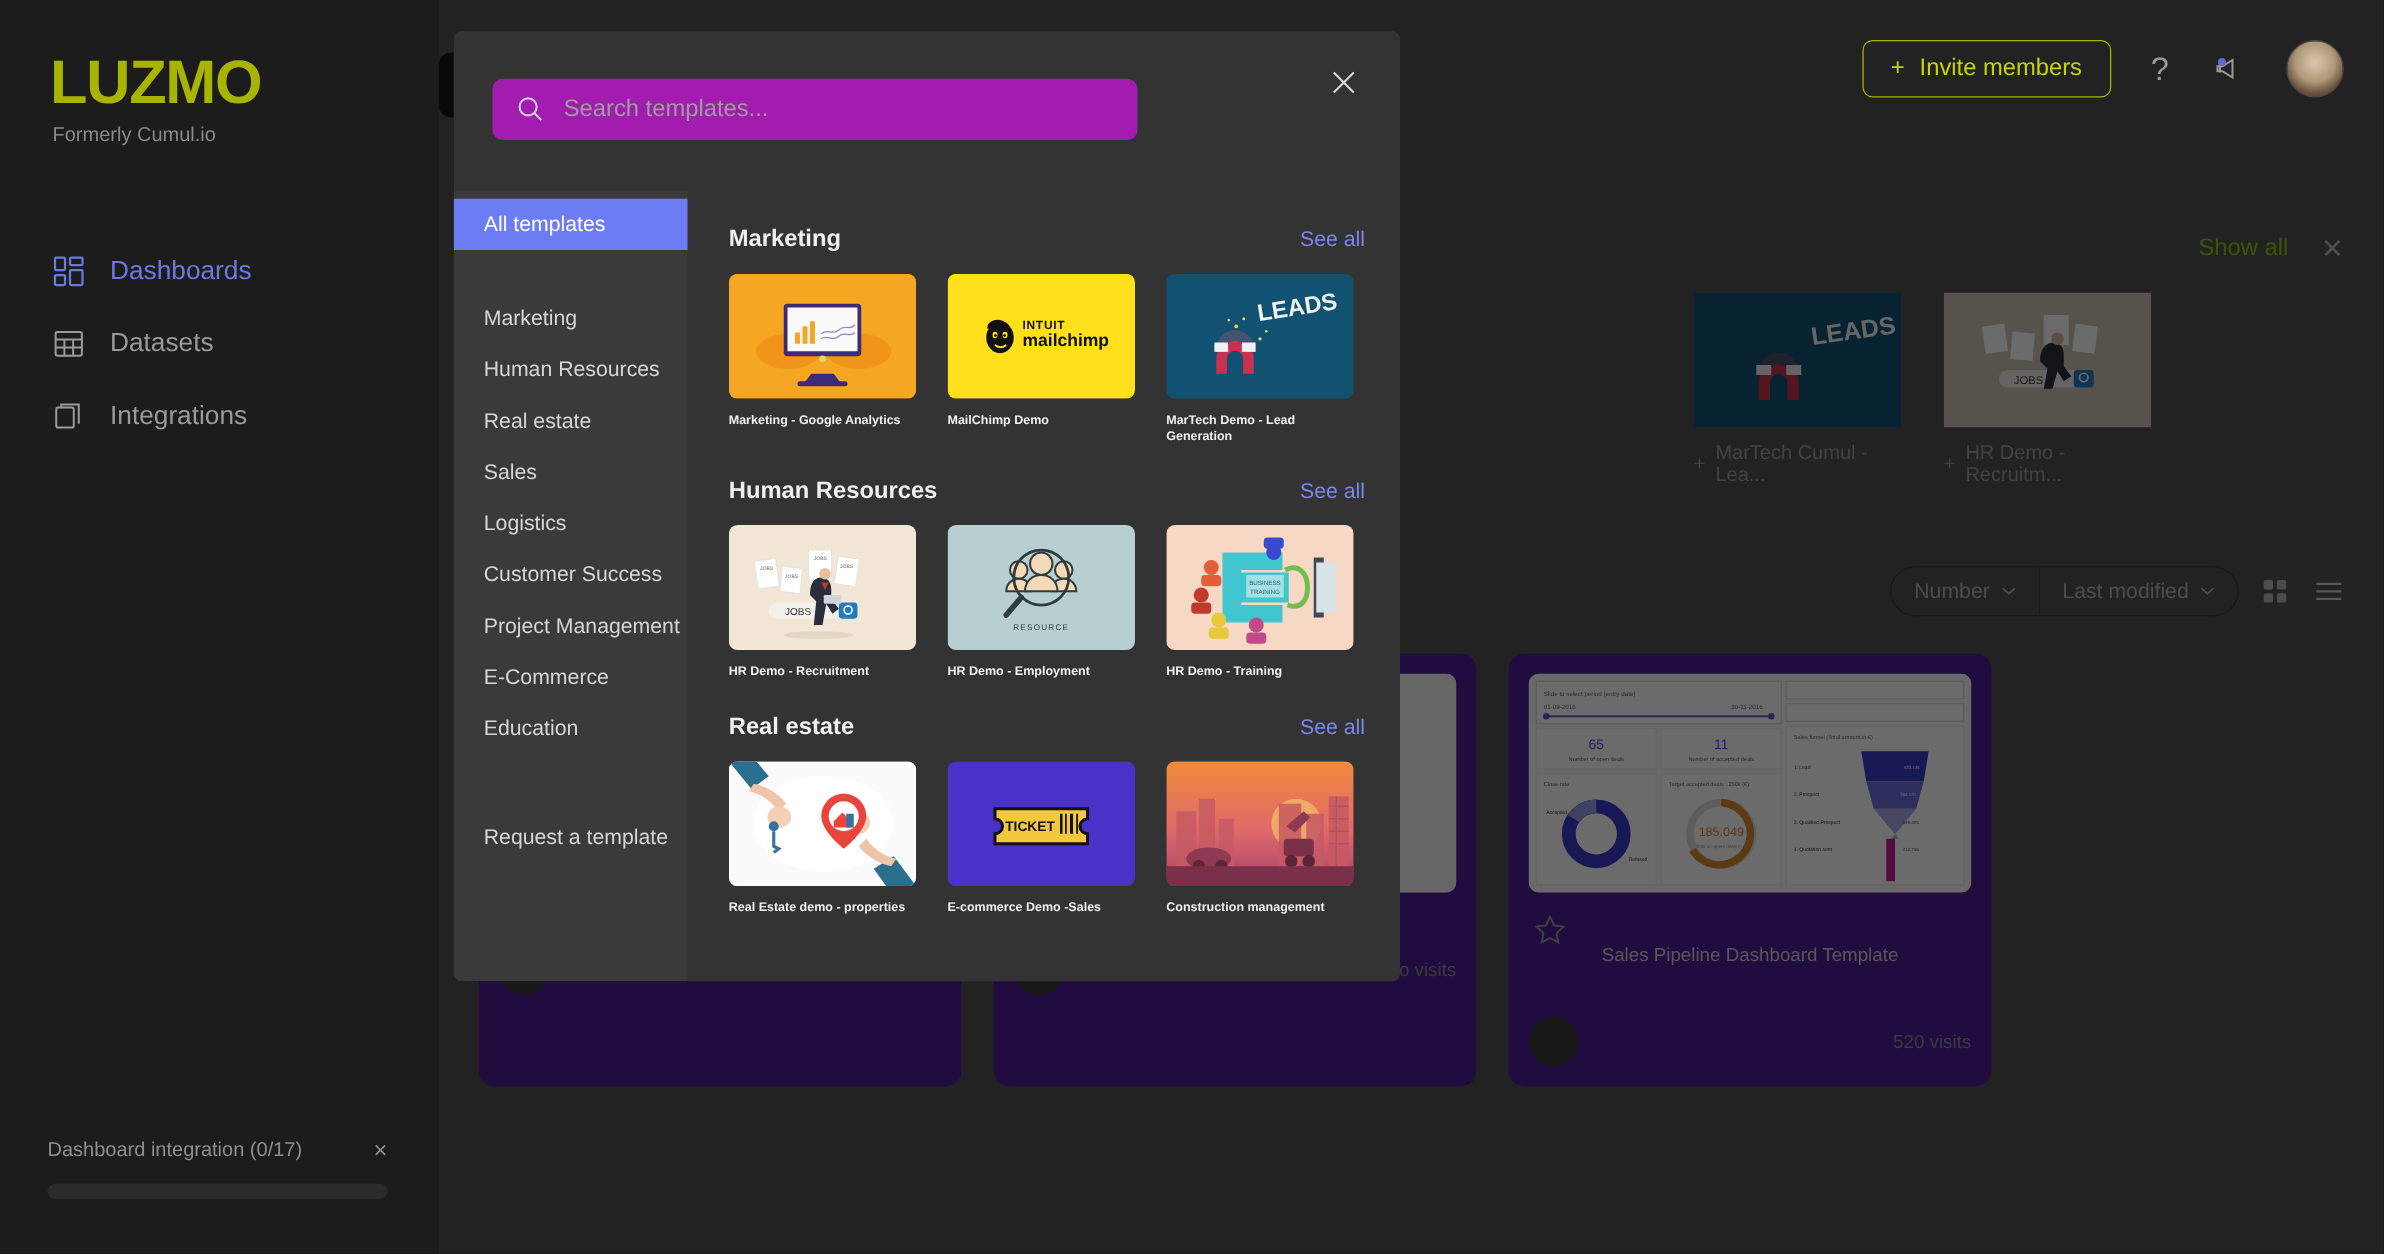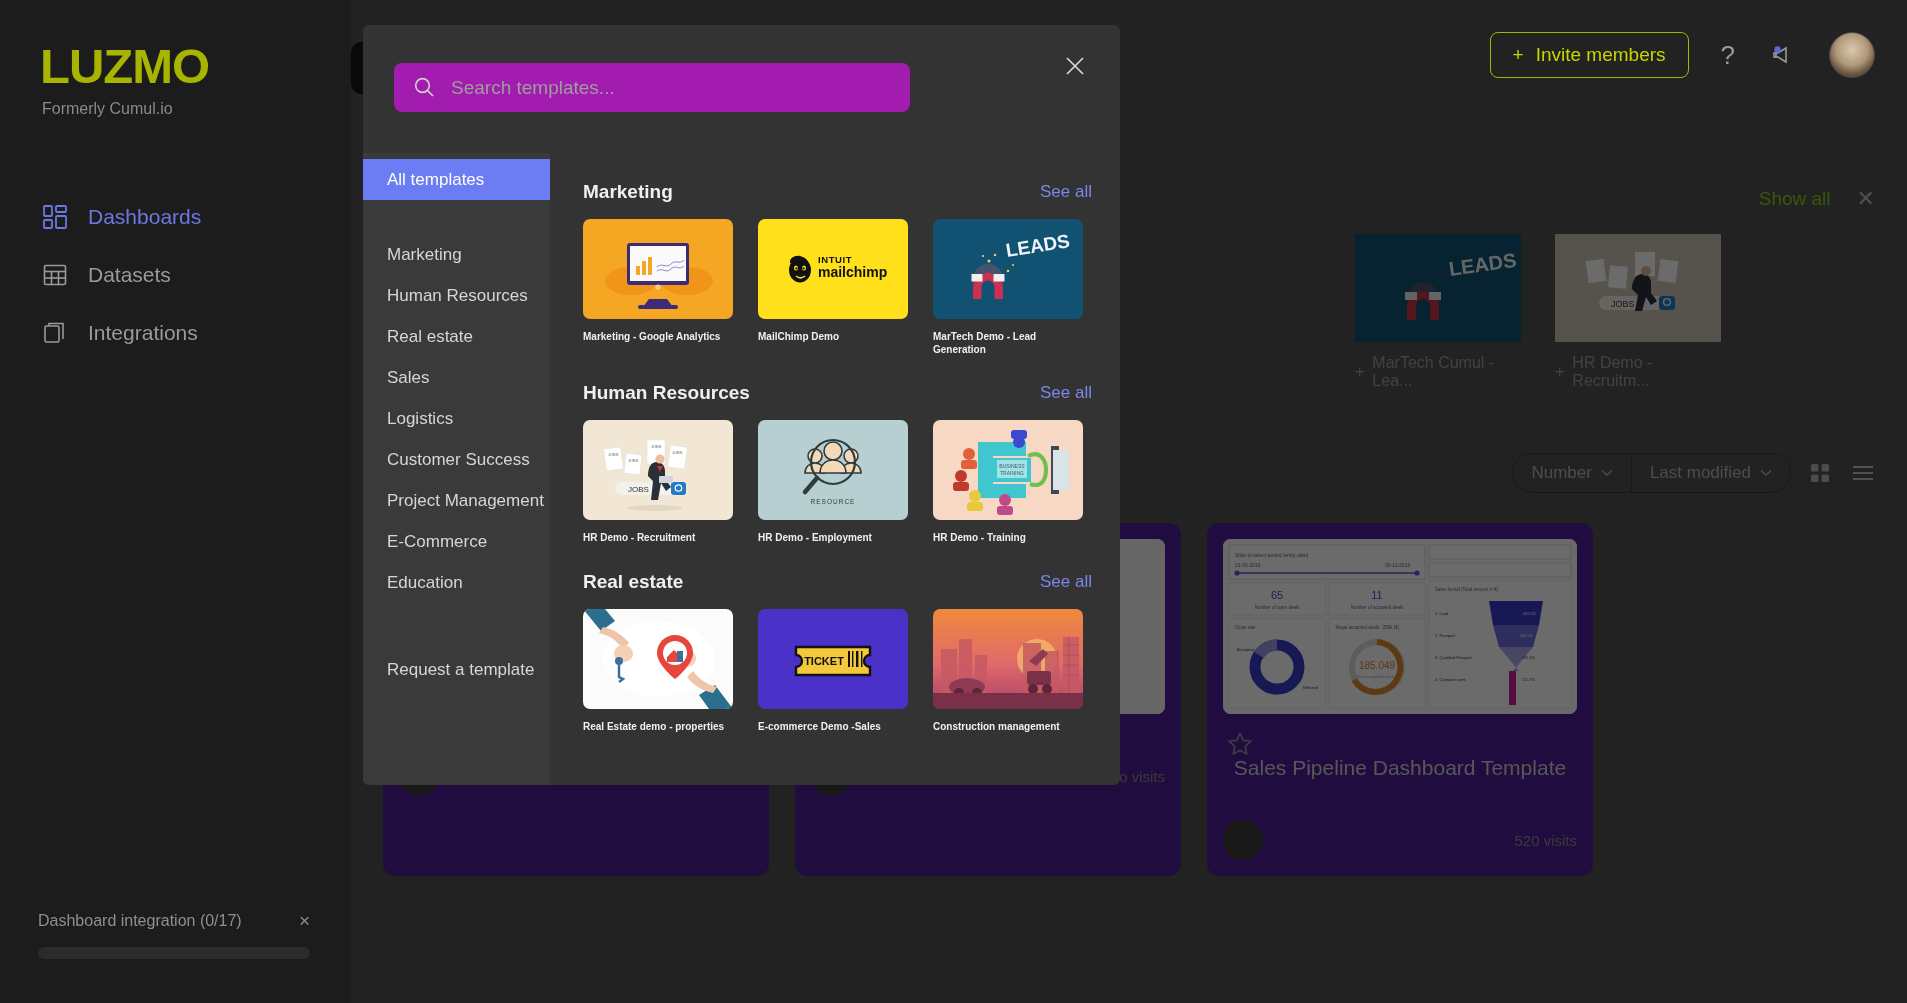--- a/index.html
+++ b/index.html
@@ -92,21 +92,21 @@
   .view-icons { display: flex; align-items: center; gap: 20px; }
   .view-ico { cursor: pointer; }
 
   .dash-grid { margin-top: 30px; display: flex; gap: 26px; }
   .dash-card {
     width: 386px; background: #4c1d95; border-radius: 12px; padding: 16px; position: relative;
   }
   .dash-thumb {
     width: 100%; height: 175px; border-radius: 8px; background: #f2f2f2; overflow: hidden; position: relative;
   }
-  .dash-card-title { margin-top: 42px; text-align: center; font-size: 21px; color: #cfcfcf; }
+  .dash-card-title { margin-top: 42px; text-align: center; font-size: 15px; color: #cfcfcf; }
   .dash-foot {
     margin-top: 40px; display: flex; align-items: center; justify-content: space-between;
     font-size: 15px; color: #8a8a8a;
   }
   .star { position: absolute; left: 20px; top: 208px; }
   .mini-avatar { width: 40px; height: 40px; border-radius: 50%; background: #3a3a3a; }
 
   .dim { filter: brightness(0.42); }
 
   

